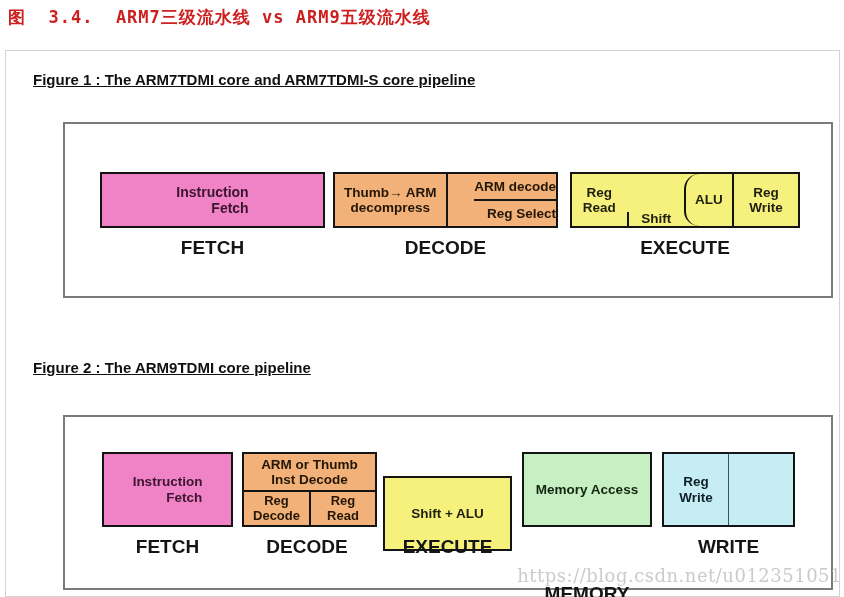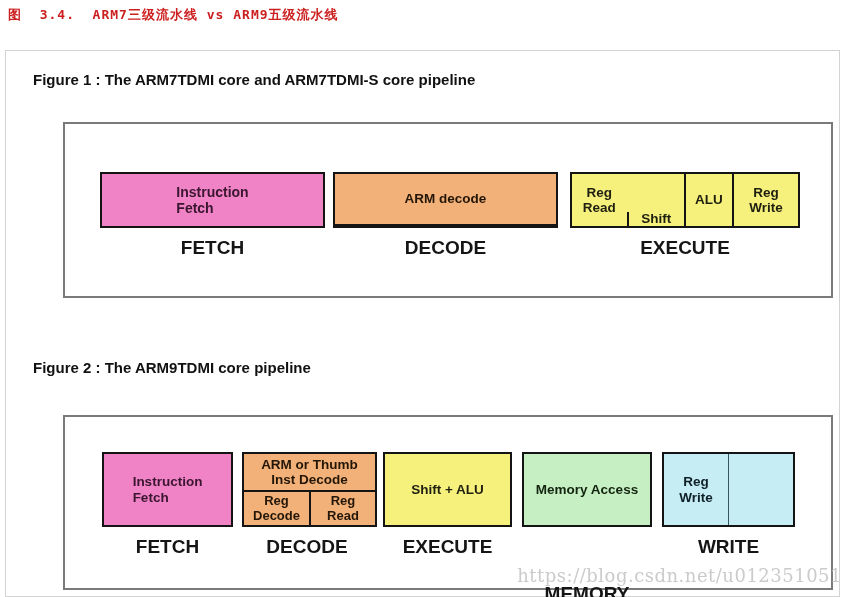--- a/index.html
+++ b/index.html
@@ -6,99 +6,99 @@
   body{
     position:relative;
     width:844px;height:597px;
     overflow:hidden;
     font-family:"Liberation Sans", sans-serif;
     color:#1a1a1a;
   }
   .cn-title{
     position:absolute;left:8px;top:6px;
     font-family:"DejaVu Sans Mono", monospace;
-    font-size:13px;font-weight:bold;
+    font-size:17px;font-weight:bold;
     color:var(--red-title);
     letter-spacing:1px;
     white-space:pre;
   }
   .panel{
     position:absolute;left:5px;top:50px;
     width:833px;height:545px;
     border:1px solid var(--panel-border);
     background:#ffffff;
   }
   .fig-title{
     position:absolute;left:33px;
-    font-size:15px;font-weight:bold;color:#111;
+    font-size:15px;font-weight:bold;color:#111;text-decoration:underline;
   }
   #fig1-title{top:71px;}
   #fig2-title{top:359px;}
   .frame{
     position:absolute;left:63px;
     width:766px;
     border:2px solid var(--frame-border);
     background:#ffffff;
   }
   #fig1-frame{top:122px;height:172px;}
   #fig2-frame{top:415px;height:171px;}
   .box,.group{
     position:absolute;
     border:2px solid var(--box-border);
     box-sizing:content-box;
   }
   .box{
     display:flex;align-items:center;justify-content:center;
-    text-align:left;font-weight:bold;
+    text-align:right;font-weight:bold;
     white-space:pre-line;line-height:1.15;
   }
   .cell{
     display:flex;align-items:center;justify-content:center;
     text-align:center;font-weight:bold;
     white-space:pre-line;line-height:1.12;
   }
   .pink{background:var(--pink);color:#3a1530;}
   .orange{background:var(--orange);color:#241607;}
   .yellow{background:var(--yellow);color:#1f1f10;}
   .green{background:var(--green);color:#13240f;}
   .cyan{background:var(--cyan);color:#0f2026;}
 
   
   #f1-fetch{left:100px;top:172px;width:221px;height:52px;font-size:14px;}
   #f1-decode{left:333px;top:172px;width:221px;height:52px;display:flex;}
   #f1-decode .left{flex:0 0 50%;border-right:2px solid var(--box-border);font-size:13.5px;}
-  #f1-decode .right{flex:1;display:flex;flex-direction:column;}
+  #f1-decode .right{flex:1;display:flex;flex-direction:column;align-items:flex-end;}
   #f1-decode .right .cell{flex:1;font-size:13.5px;}
   #f1-decode .right .cell:first-child{border-bottom:2px solid var(--box-border);}
   #f1-execute{left:570px;top:172px;width:226px;height:52px;display:flex;}
   #f1-execute .cell{font-size:13.5px;}
   #f1-execute .cell + .cell{border-left:2px solid var(--box-border);}
   #f1-execute .c0{flex:57;} #f1-execute .c1{flex:58;margin-top:38px;}
-  #f1-execute .c2{flex:48;} #f1-execute .c3{flex:67;}
+  #f1-execute .c2{flex:48;border-radius:15px;} #f1-execute .c3{flex:67;}
 
   .stage{
     position:absolute;
     font-size:19px;font-weight:bold;color:#151515;
     text-align:center;
   }
   .stage.f1{top:237px;}
   #f1-l0{left:100px;width:225px;}
   #f1-l1{left:333px;width:225px;}
   #f1-l2{left:570px;width:230px;}
 
   
   .f2box{top:452px;height:71px;}
   #f2-fetch{left:102px;width:127px;font-size:13.5px;}
   #f2-decode{left:242px;top:452px;width:131px;height:71px;display:flex;flex-direction:column;}
   #f2-decode .top{flex:0 0 36px;border-bottom:2px solid var(--box-border);font-size:13.5px;}
   #f2-decode .bottom{flex:1;display:flex;}
   #f2-decode .bottom .cell{font-size:13px;}
   #f2-decode .bottom .cell:first-child{flex:66;border-right:2px solid var(--box-border);}
   #f2-decode .bottom .cell:last-child{flex:65;}
-  #f2-execute{left:383px;width:125px;font-size:13.5px;}
+  #f2-execute{left:383px;width:125px;font-size:13.5px;margin-top:24px;}
   #f2-memory{left:522px;width:126px;font-size:13.5px;}
   #f2-write{left:662px;top:452px;width:129px;height:71px;display:flex;}
   #f2-write .cell:first-child{flex:0 0 64px;border-right:1px solid #35565c;font-size:13.5px;}
   #f2-write .cell:last-child{flex:1;}
 
   .stage.f2{top:536px;}
   #f2-l0{left:102px;width:131px;}
   #f2-l1{left:237px;width:140px;}
   #f2-l2{left:383px;width:129px;}
   #f2-l3{left:522px;width:130px;margin-top:47px;}
@@ -119,22 +119,25 @@
 <div class="panel"></div>
 
 <div class="fig-title" id="fig1-title">Figure 1 : The ARM7TDMI core and ARM7TDMI-S core pipeline</div>
 
 <div class="frame" id="fig1-frame"></div>
 
 <div class="box pink" id="f1-fetch">Instruction
 Fetch</div>
 
 <div class="group orange" id="f1-decode">
+  <div class="cell left">Thumb→ ARM
+decompress</div>
   <div class="right">
     <div class="cell">ARM decode</div>
+    <div class="cell">Reg Select</div>
   </div>
 </div>
 
 <div class="group yellow" id="f1-execute">
   <div class="cell c0">Reg
 Read</div>
   <div class="cell c1">Shift</div>
   <div class="cell c2">ALU</div>
   <div class="cell c3">Reg
 Write</div>

